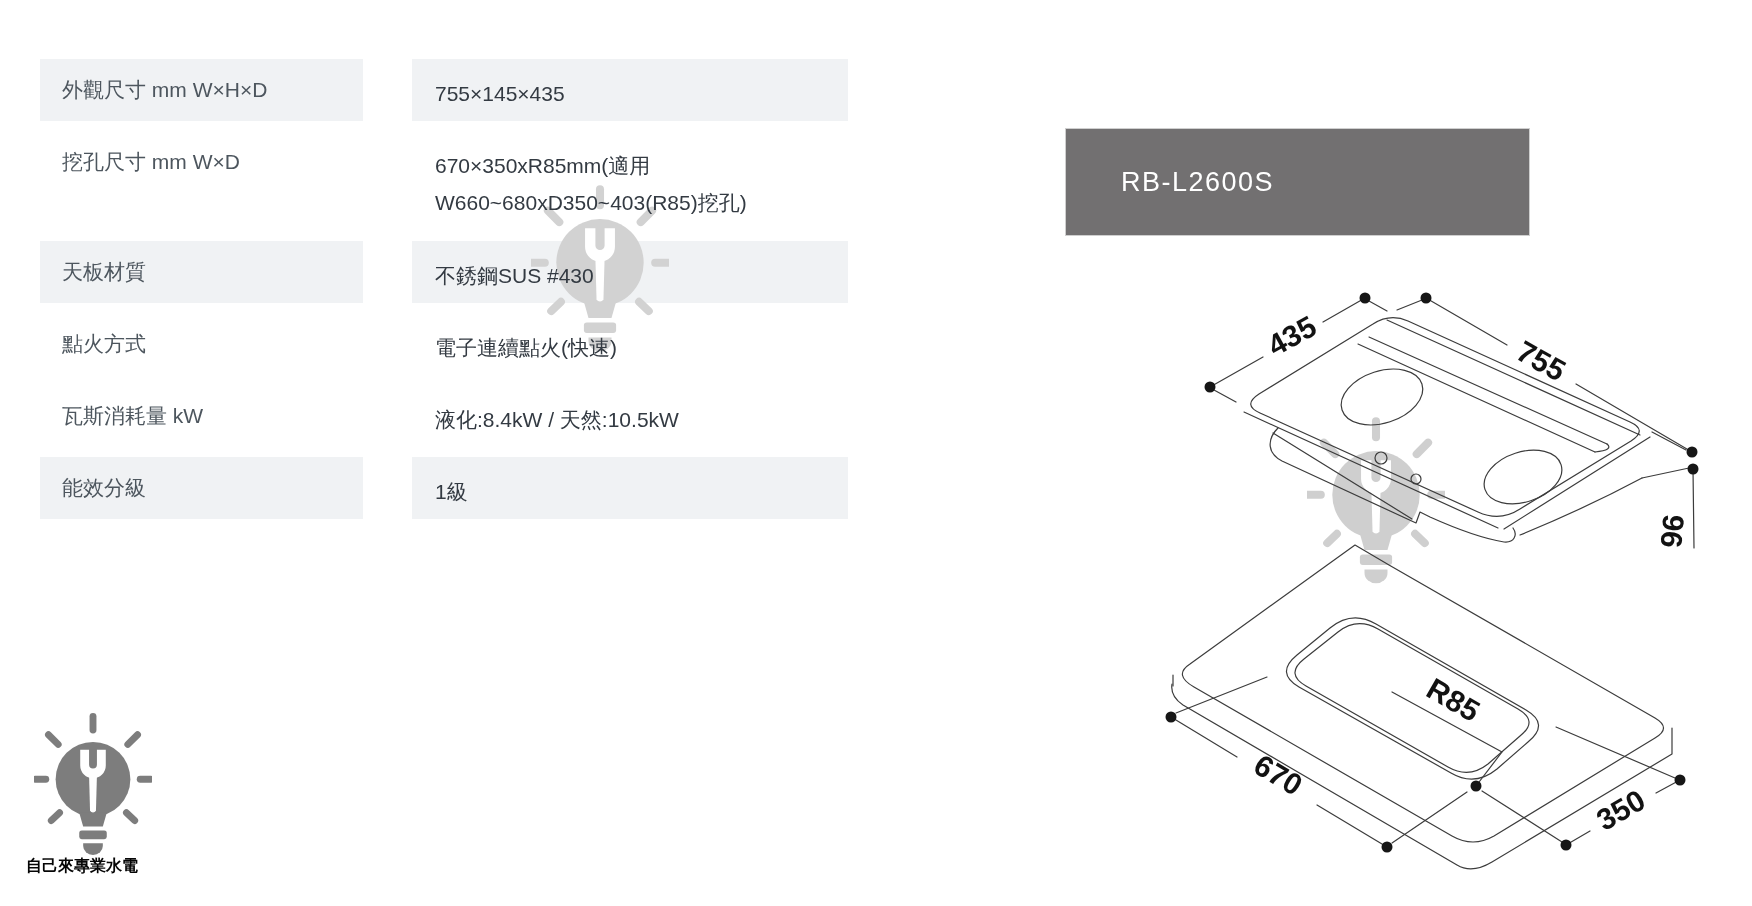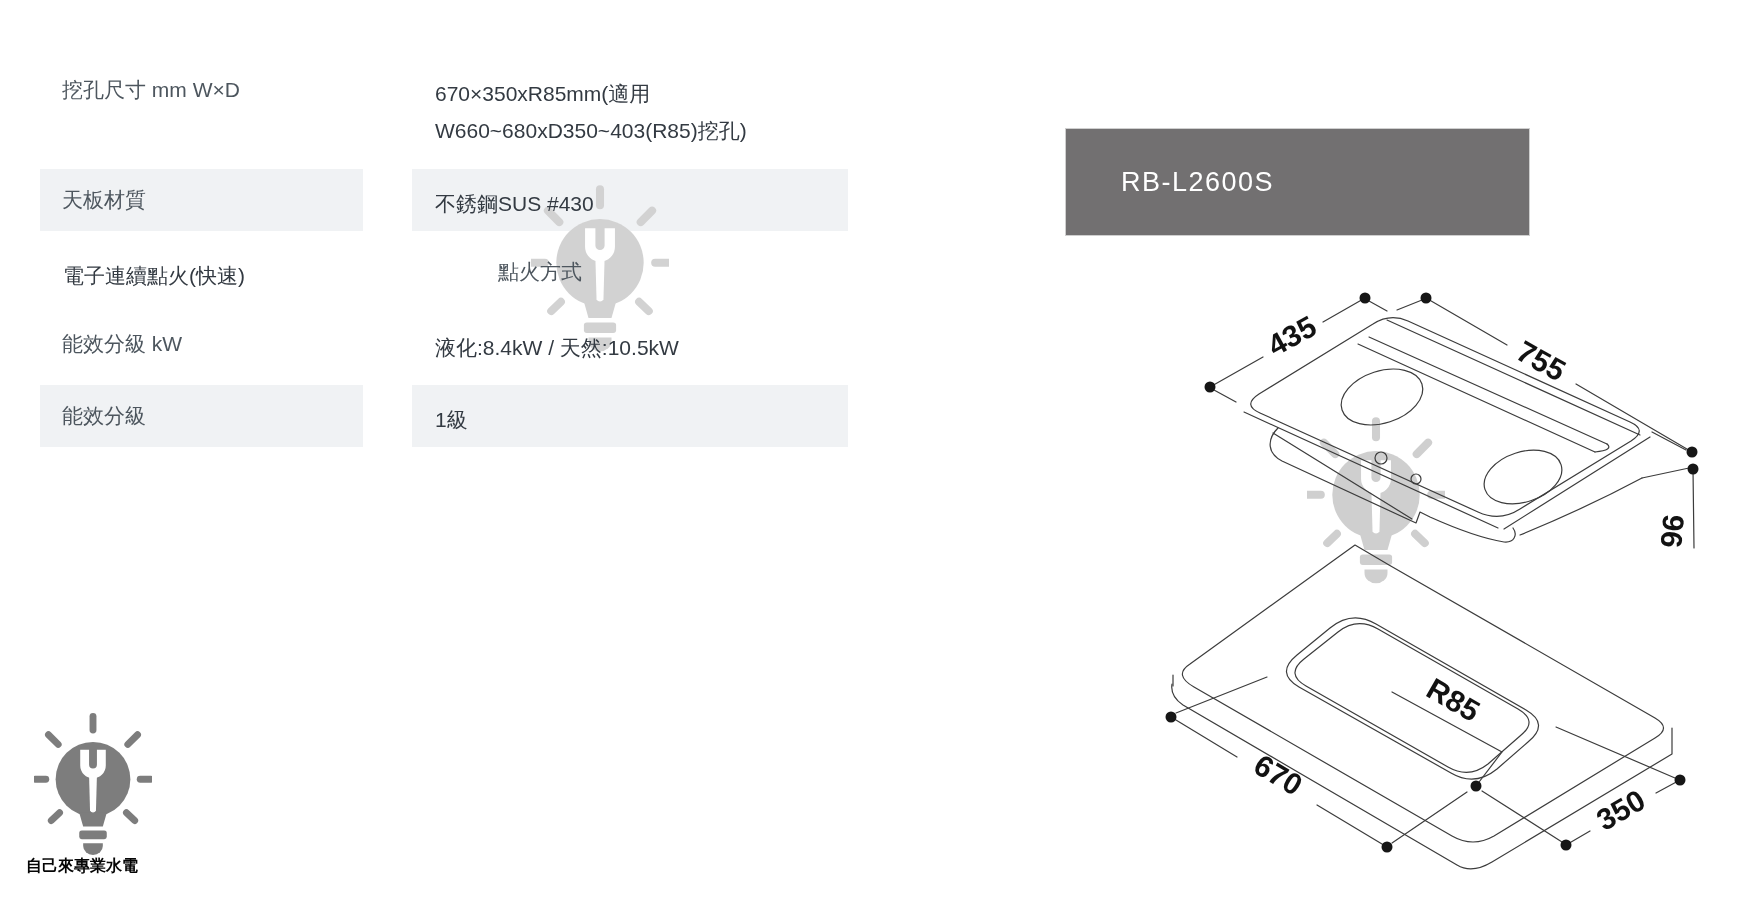--- a/index.html
+++ b/index.html
@@ -65,20 +65,28 @@
       <path d="M56,66 L64,66 L63,102 A3.5,3.5 0 0 1 57,102 Z" fill="#ffffff"></path>
     </g>
   </defs>
 </svg>
 
 <svg class="wm wm-table" viewBox="0 0 120 170">
   <use href="#bulb-wrench"></use>
 </svg>
 
 <div class="spec-table">
+  <div class="spec-row shaded">
+    <div class="cell label-cell">
+      <span class="txt">外觀尺寸 mm W×H×D</span>
+    </div>
+    <div class="cell value-cell">
+        <span class="vline">755×145×435</span>
+      </div>
+  </div>
 
   <div class="spec-row tall">
     <div class="cell label-cell">
       <span class="txt">挖孔尺寸 mm W×D</span>
     </div>
     <div class="cell value-cell">
         <span class="vline">670×350xR85mm(適用</span>
         <span class="vline">W660~680xD350~403(R85)挖孔)</span>
       </div>
   </div>
@@ -86,32 +94,32 @@
   <div class="spec-row shaded">
     <div class="cell label-cell">
       <span class="txt">天板材質</span>
     </div>
     <div class="cell value-cell">
         <span class="vline">不銹鋼SUS #430</span>
       </div>
   </div>
 
   <div class="spec-row">
+    <div class="cell label-cell">
+      <span class="txt">點火方式</span>
+    </div>
     <div class="cell value-cell">
         <span class="vline">電子連續點火(快速)</span>
       </div>
-    <div class="cell label-cell">
-      <span class="txt">點火方式</span>
-    </div>
   </div>
 
 
   <div class="spec-row">
     <div class="cell label-cell">
-      <span class="txt">能效分級 kW</span>
+      <span class="txt">瓦斯消耗量 kW</span>
     </div>
     <div class="cell value-cell">
         <span class="vline">液化:8.4kW / 天然:10.5kW</span>
       </div>
   </div>
 
   <div class="spec-row shaded">
     <div class="cell label-cell">
       <span class="txt">能效分級</span>
     </div>

